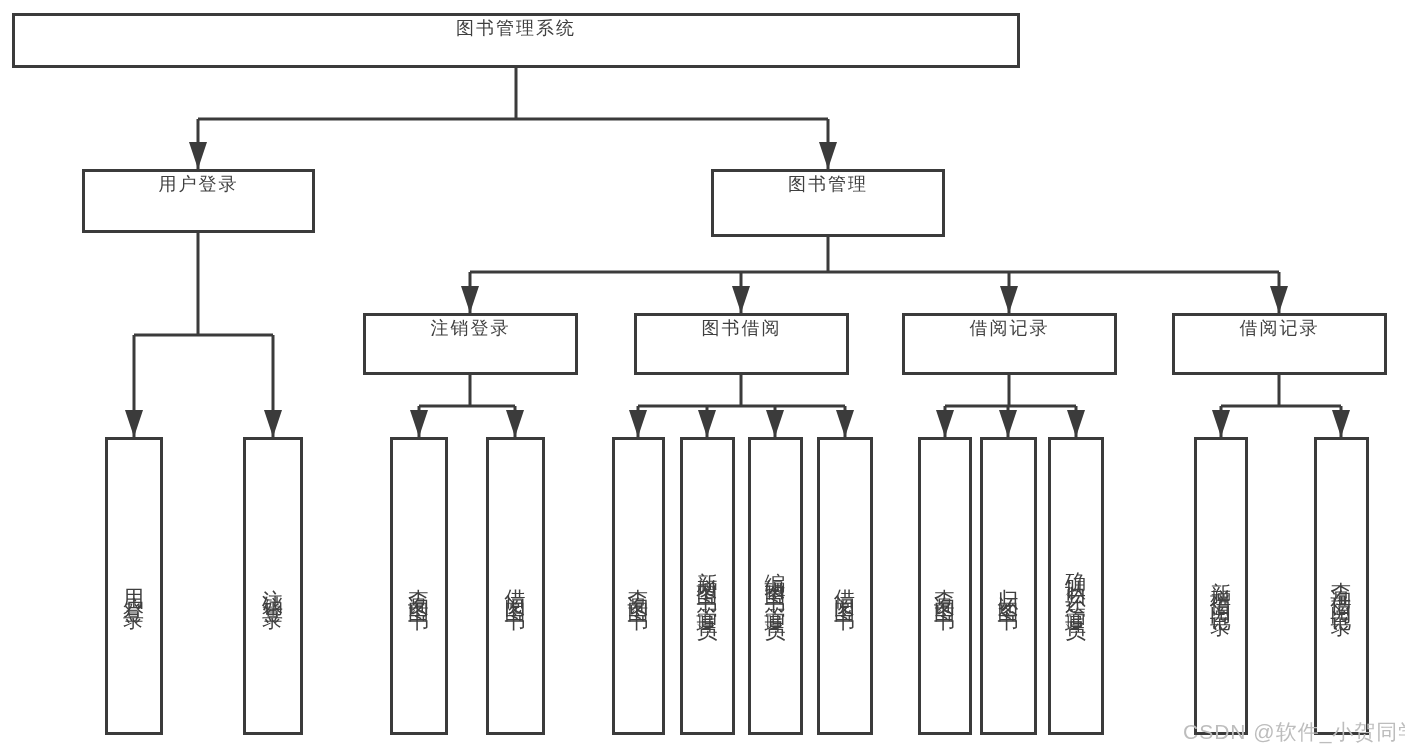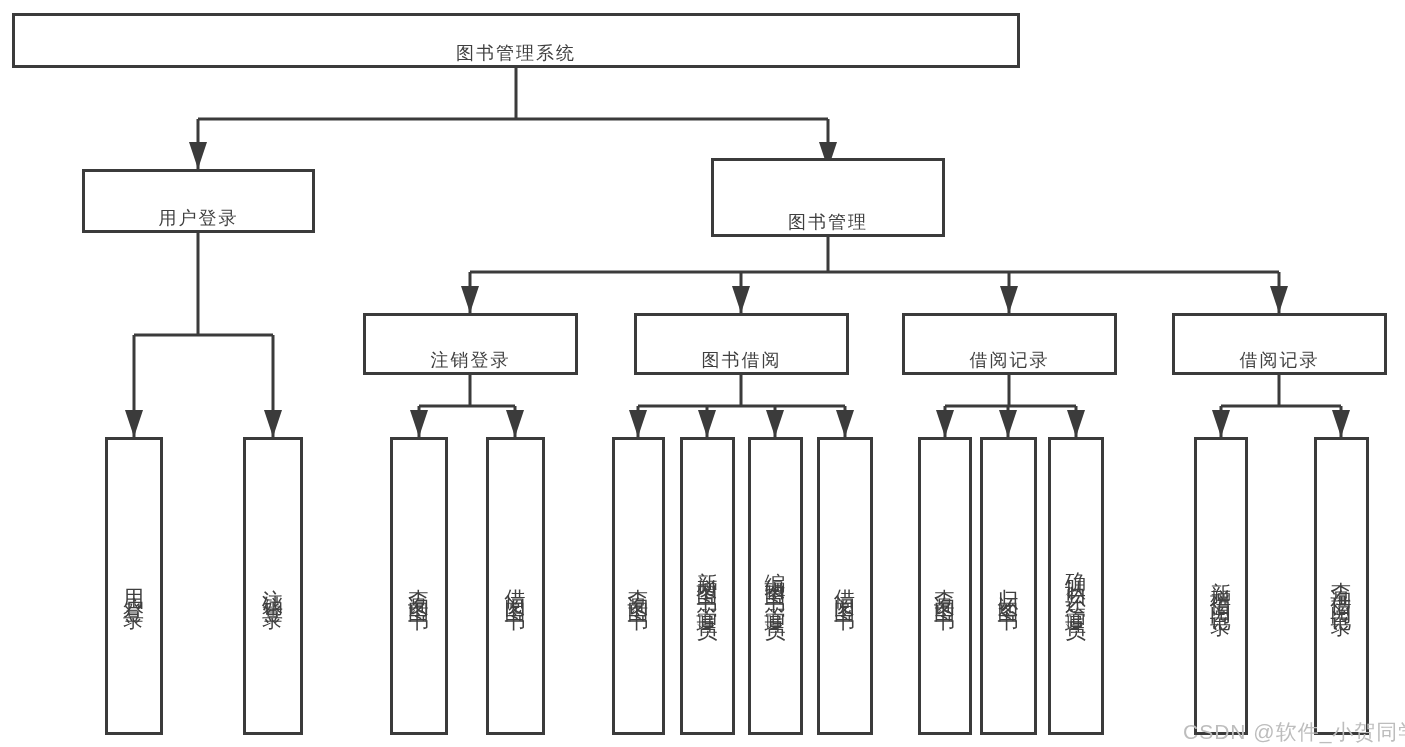--- a/index.html
+++ b/index.html
@@ -33,21 +33,21 @@
   #connectors marker path{
     fill:var(--line-color);
     stroke:none;
   }
   .hbox{
     position:absolute;
     box-sizing:border-box;
     border:3px solid var(--line-color);
     background:var(--bg-color);
     display:flex;
-    align-items:flex-end;
+    align-items:flex-start;
     justify-content:center;
     color:var(--text-color);
     font-size:18px;
     letter-spacing:2px;
     z-index:2;
   }
   .vbox{
     position:absolute;
     box-sizing:border-box;
     border:3px solid var(--line-color);
@@ -122,21 +122,21 @@
     <line class="cl" x1="1341" y1="406" x2="1341" y2="437" marker-end="url(#arw)"></line>
   </svg>
 
   <div class="hbox" style="left:12px;top:13px;width:1008px;height:55px">
     <span>图书管理系统</span>
   </div>
 
   <div class="hbox" style="left:82px;top:169px;width:233px;height:64px">
     <span>用户登录</span>
   </div>
-  <div class="hbox" style="left:711px;top:158px;width:234px;height:79px">
+  <div class="hbox" style="left:711px;top:169px;width:234px;height:68px">
     <span>图书管理</span>
   </div>
 
   <div class="hbox" style="left:363px;top:313px;width:215px;height:62px">
     <span>注销登录</span>
   </div>
   <div class="hbox" style="left:634px;top:313px;width:215px;height:62px">
     <span>图书借阅</span>
   </div>
   <div class="hbox" style="left:902px;top:313px;width:215px;height:62px">

